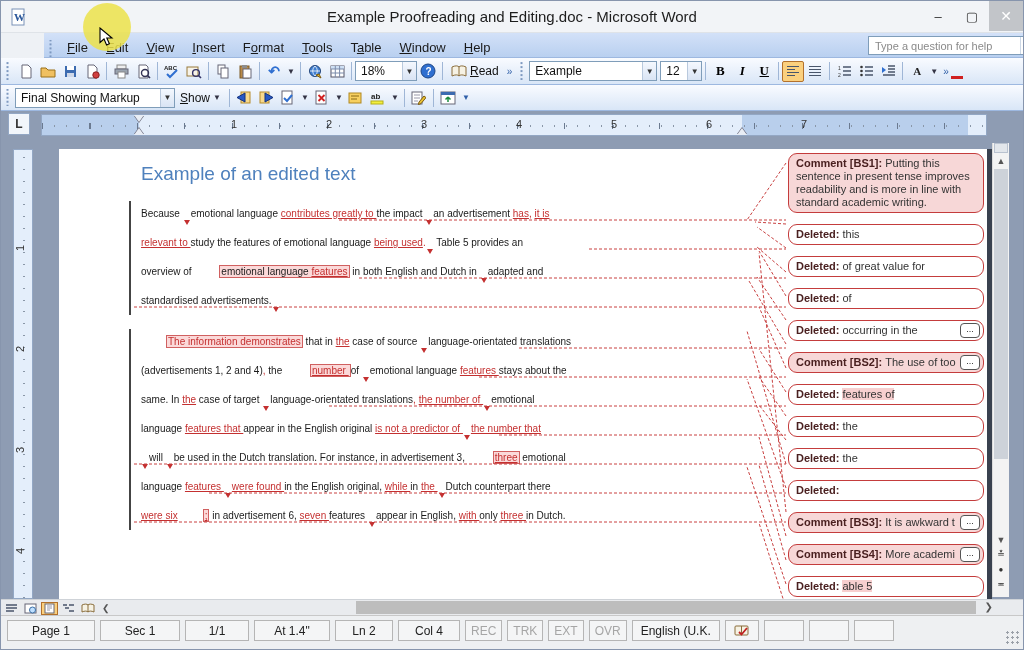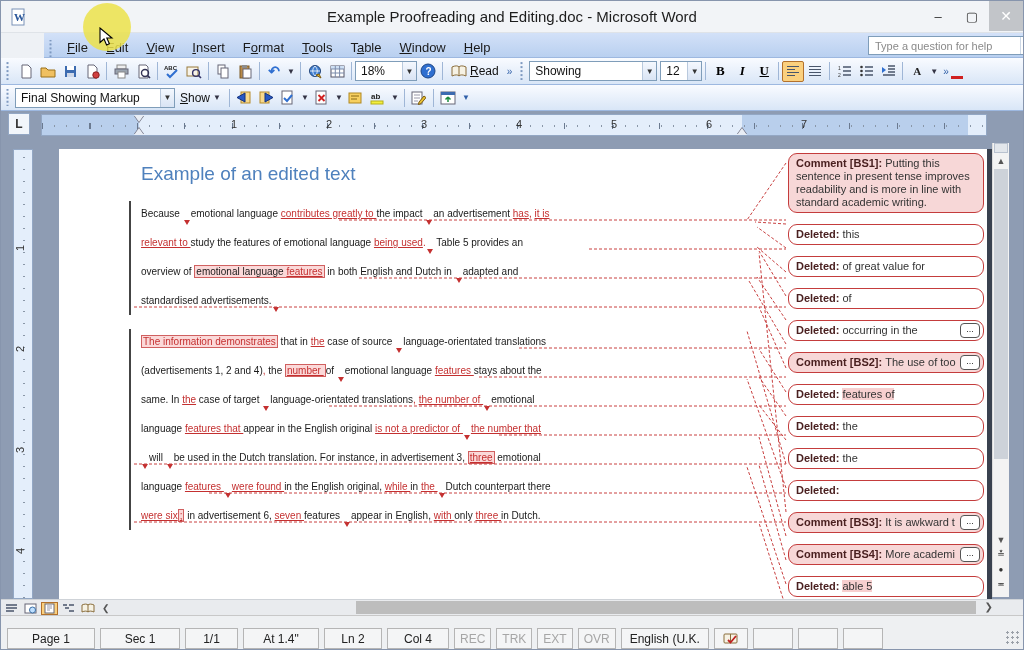--- a/index.html
+++ b/index.html
@@ -79,21 +79,21 @@
   .page{position:absolute;left:58px;top:8px;width:928px;height:452px;background:#fff;overflow:hidden;}
   .page-edge{position:absolute;left:986px;top:8px;width:5px;height:452px;background:#39414f;}
 
   .doc-heading{position:absolute;left:82px;top:14px;font-size:19px;color:#4f81bd;}
   .doc-body{position:absolute;left:82px;top:50px;width:610px;font-size:10px;color:#1a1a1a;}
   .para{margin:0 0 12px 0;}
   .line{height:29px;line-height:29px;white-space:nowrap;}
   .seg-n{color:#1a1a1a;}
   .seg-i{color:#c43030;text-decoration:underline;}
   .seg-r{color:#c43030;}
-  .c-box{background:#fbd9d9;border:1px solid #d06060;padding:0 1px;}
+  .c-box{background:#fbd9d9;border:1px solid #d06060;padding:0 1px;margin-left:25px;}
   .del-caret{display:inline-block;width:0;height:0;border-left:3.5px solid transparent;
     border-right:3.5px solid transparent;border-top:5px solid #c43030;
     vertical-align:baseline;position:relative;top:8px;margin:0 1px;}
   .change-bar{position:absolute;left:70px;width:2px;background:#444;}
 
   
   .balloons{position:absolute;left:729px;top:4px;width:196px;display:flex;flex-direction:column;gap:11px;}
   .balloon{position:relative;border:1.5px solid #c43c3c;border-radius:9px;background:#fff;
     font-size:11px;line-height:13px;color:#333;padding:3px 7px;min-height:21px;}
   .balloon.comment{background:#f7d7d7;}
@@ -115,21 +115,21 @@
     border-top:1px solid #cfd3d8;}
   .view-btns{position:absolute;left:2px;top:1px;height:14px;display:flex;align-items:center;gap:2px;}
   .vb{width:17px;height:13px;display:flex;align-items:center;justify-content:center;}
   .vb.pressed{background:#fbd07e;border:1px solid #b3712c;}
   .h-thumb{position:absolute;left:355px;top:1px;width:620px;height:13px;background:#bdbdbd;}
   .h-arr{position:absolute;right:30px;top:1px;font-size:10px;color:#555;}
 
   
   .statusbar{position:absolute;left:0;top:614px;width:100%;height:36px;background:#eef0f2;
     border-top:1px solid #c8c8c8;font-size:12px;color:#222;}
-  .sb-row{position:absolute;left:6px;top:12px;display:flex;gap:5px;align-items:center;}
+  .sb-row{position:absolute;left:6px;top:4px;display:flex;gap:5px;align-items:center;}
   .panel{height:21px;border:1px solid #b5b5b5;background:#f4f5f6;display:flex;align-items:center;
     justify-content:center;padding:0 8px;white-space:nowrap;overflow:hidden;}
   .panel.gray{color:#a6a6a6;padding:0 5px;text-align:center;}
   .panel.blank{width:40px;}
   .grip-dots{position:absolute;right:4px;top:14px;width:14px;height:14px;
     background-image:radial-gradient(circle,#9aa0a8 1.2px,transparent 1.4px);background-size:5px 5px;}
 
   
   .click-circle{position:absolute;left:82px;top:2px;width:48px;height:48px;border-radius:50%;
     background:rgba(236,226,74,0.85);z-index:50;}
@@ -282,21 +282,21 @@
     <span class="btn-label">
       <svg width="16" height="13">
           <path d="M1 2c3-1.5 6-1.5 7 0 1-1.5 4-1.5 7 0v9c-3-1.5-6-1.5-7 0-1-1.5-4-1.5-7 0z" fill="#f6f2e4" stroke="#8a6d3a"></path>
           <path d="M8 2v9" stroke="#8a6d3a"></path>
         </svg>
       <span><span></span><u>R</u><span>ead</span></span>
     </span>
     <span class="chev">»</span>
     <span class="grip"></span>
     <span class="combo" style="width:128px;">
-      <span>Showing</span>
+      <span>Example</span>
       <span class="dd">▼</span>
     </span>
     <span class="combo" style="width:42px;margin-left:3px;">
       <span>12</span>
       <span class="dd">▼</span>
     </span>
     <span class="sep"></span>
     <span class="tb" style="font-weight:bold;font-size:13px;font-family:'Liberation Serif',serif;">B</span>
     <span class="tb" style="font-style:italic;font-weight:bold;font-size:13px;font-family:'Liberation Serif',serif;">I</span>
     <span class="tb" style="text-decoration:underline;font-weight:bold;font-size:13px;font-family:'Liberation Serif',serif;">U</span>
@@ -559,21 +559,21 @@
       <span style="font-size:9px;color:#555;margin-left:4px;">❮</span>
     </div>
     <div class="h-thumb"></div>
     <span class="h-arr">❯</span>
   </div>
 
   <div class="statusbar">
     <div class="sb-row">
       <span class="panel" style="width:88px;">Page 1</span>
       <span class="panel" style="width:80px;">Sec 1</span>
-      <span class="panel" style="width:53px;">1/1</span>
+      <span class="panel" style="width:64px;">1/1</span>
       <span class="panel" style="width:76px;">At 1.4"</span>
       <span class="panel" style="width:58px;">Ln 2</span>
       <span class="panel" style="width:62px;">Col 4</span>
       <span class="panel gray">REC</span>
       <span class="panel gray">TRK</span>
       <span class="panel gray">EXT</span>
       <span class="panel gray">OVR</span>
       <span class="panel" style="width:88px;">English (U.K.</span>
       <span class="panel" style="width:34px;">
         <svg width="16" height="13">

